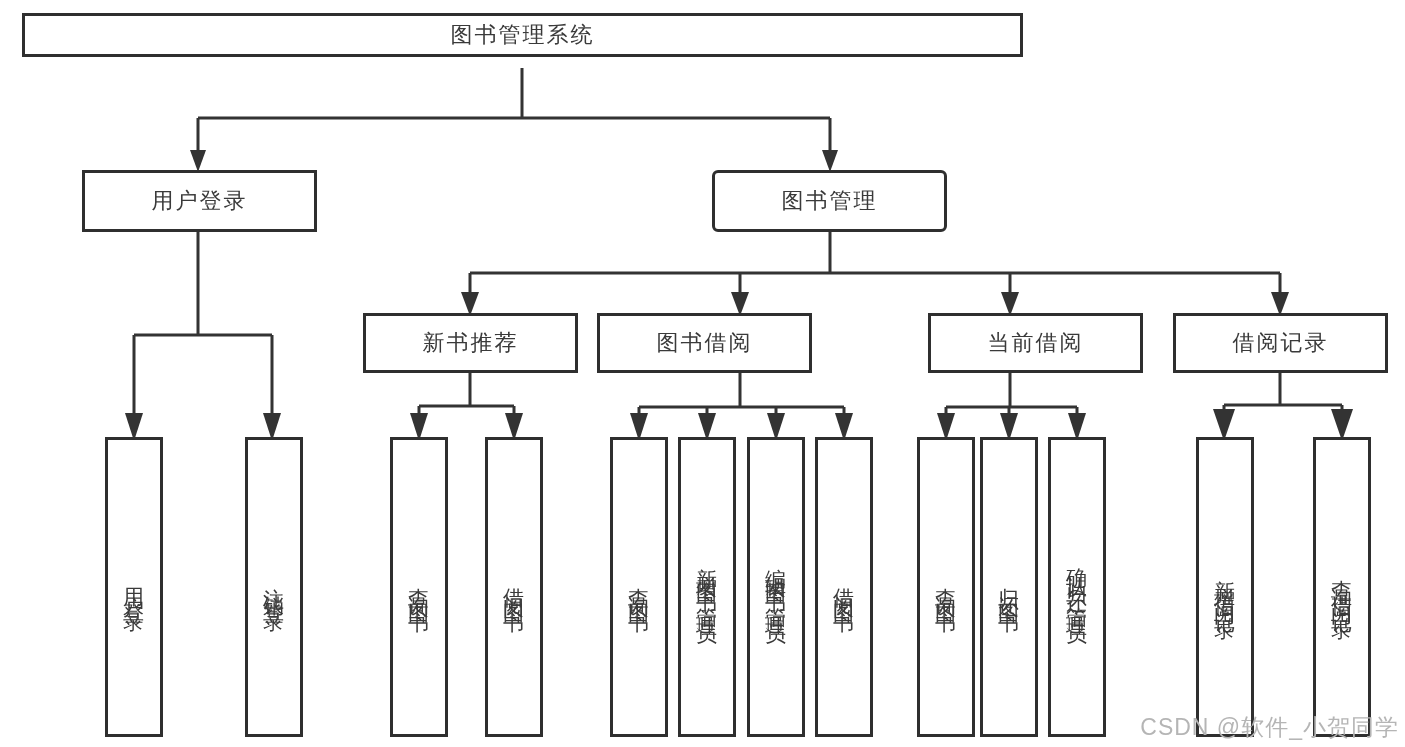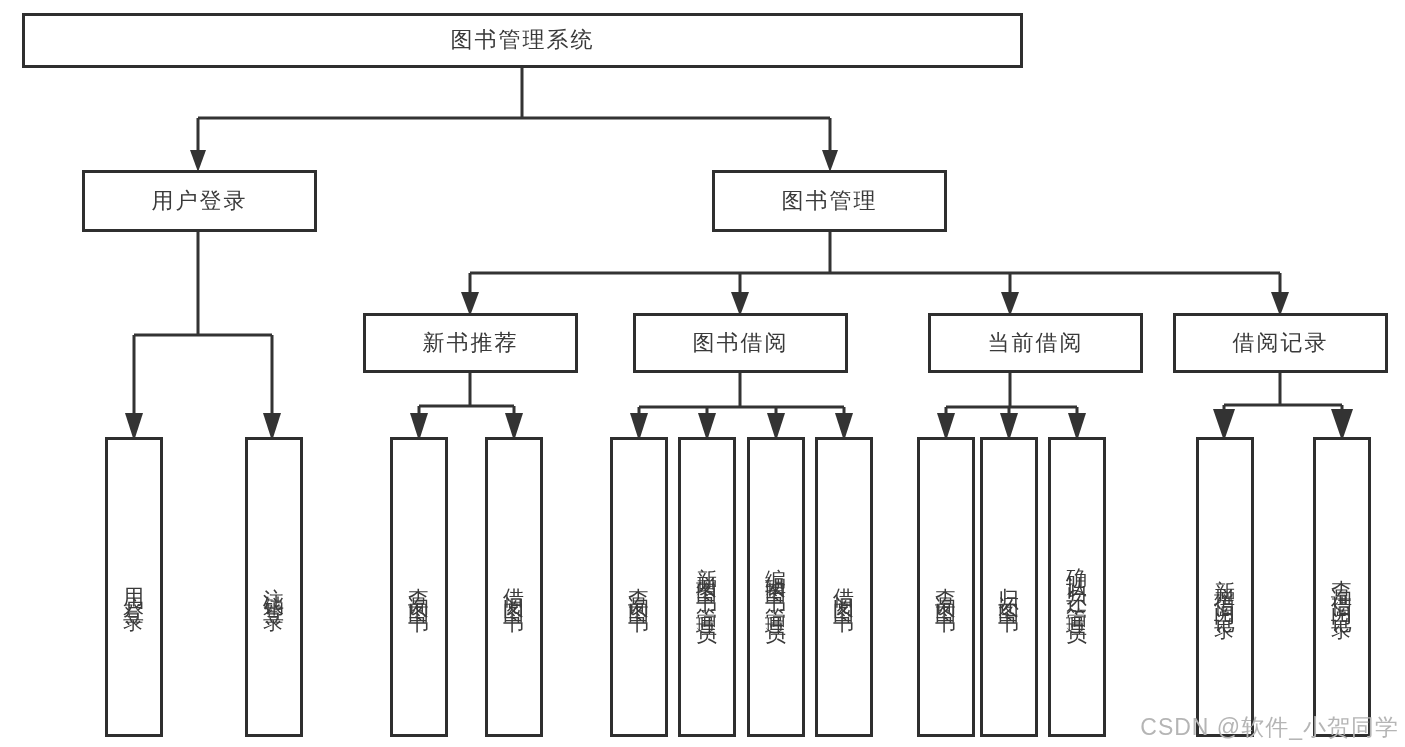--- a/index.html
+++ b/index.html
@@ -33,21 +33,21 @@
     border:3px solid var(--border-color);
     display:flex;
     align-items:center;
     justify-content:center;
     color:var(--text-color);
     font-size:22px;
     letter-spacing:2px;
     text-align:center;
     line-height:1.2;
   }
-  .node.root{left:22px;top:13px;width:1001px;height:55px;}
+  .node.root{left:22px;top:13px;width:1001px;height:44px;}
   .node.h2{width:235px;height:62px;top:170px;}
   .node.h3{width:215px;height:60px;top:313px;}
   .node.leaf{
     width:58px;height:300px;top:437px;
     font-size:21px;
     letter-spacing:0;
   }
   .vtext{
     writing-mode:vertical-rl;
     text-orientation:mixed;
@@ -106,28 +106,28 @@
     <polygon points="1331,409 1353,409 1342,441"></polygon>
   </svg>
 
   <div class="node root">
     <span>图书管理系统</span>
   </div>
 
   <div class="node h2" style="left:82px;">
     <span>用户登录</span>
   </div>
-  <div class="node h2" style="left:712px;">
+  <div class="node h2" style="left:712px;border-radius:6px;">
     <span>图书管理</span>
   </div>
 
   <div class="node h3" style="left:363px;align-items:center;">
     <span>新书推荐</span>
   </div>
-  <div class="node h3" style="left:633px;">
+  <div class="node h3" style="left:597px;">
     <span>图书借阅</span>
   </div>
   <div class="node h3" style="left:903px;margin-left:25px;">
     <span>当前借阅</span>
   </div>
   <div class="node h3" style="left:1173px;">
     <span>借阅记录</span>
   </div>
 
   <div class="node leaf" style="left:105px;">

